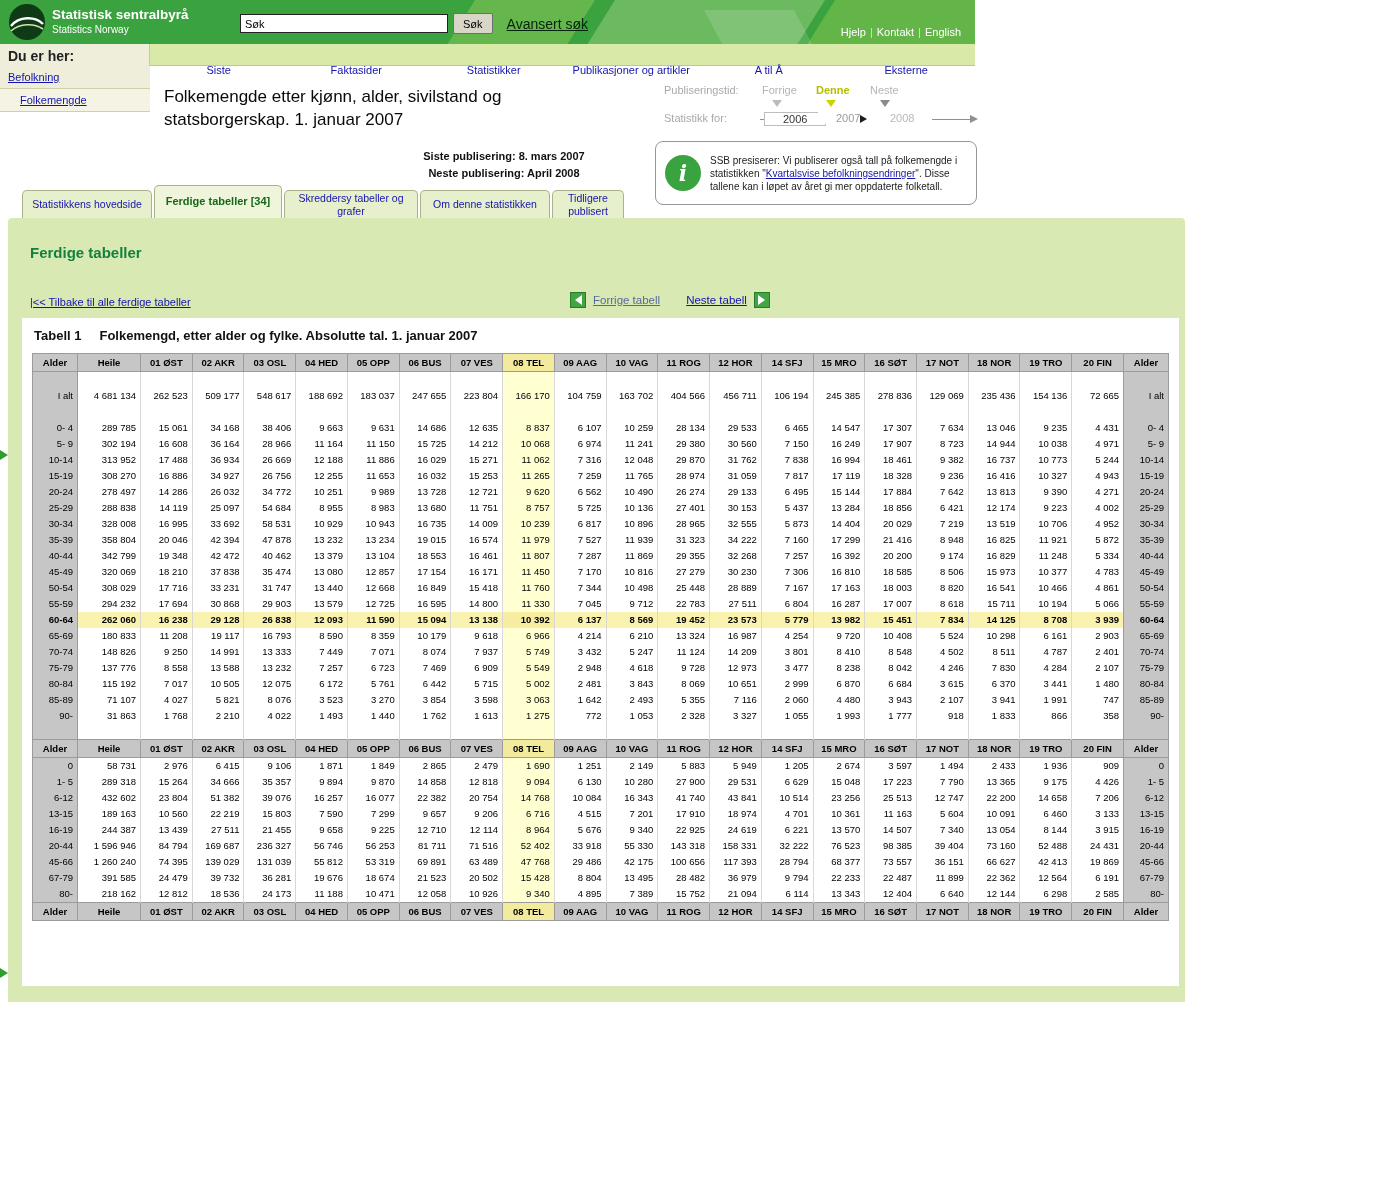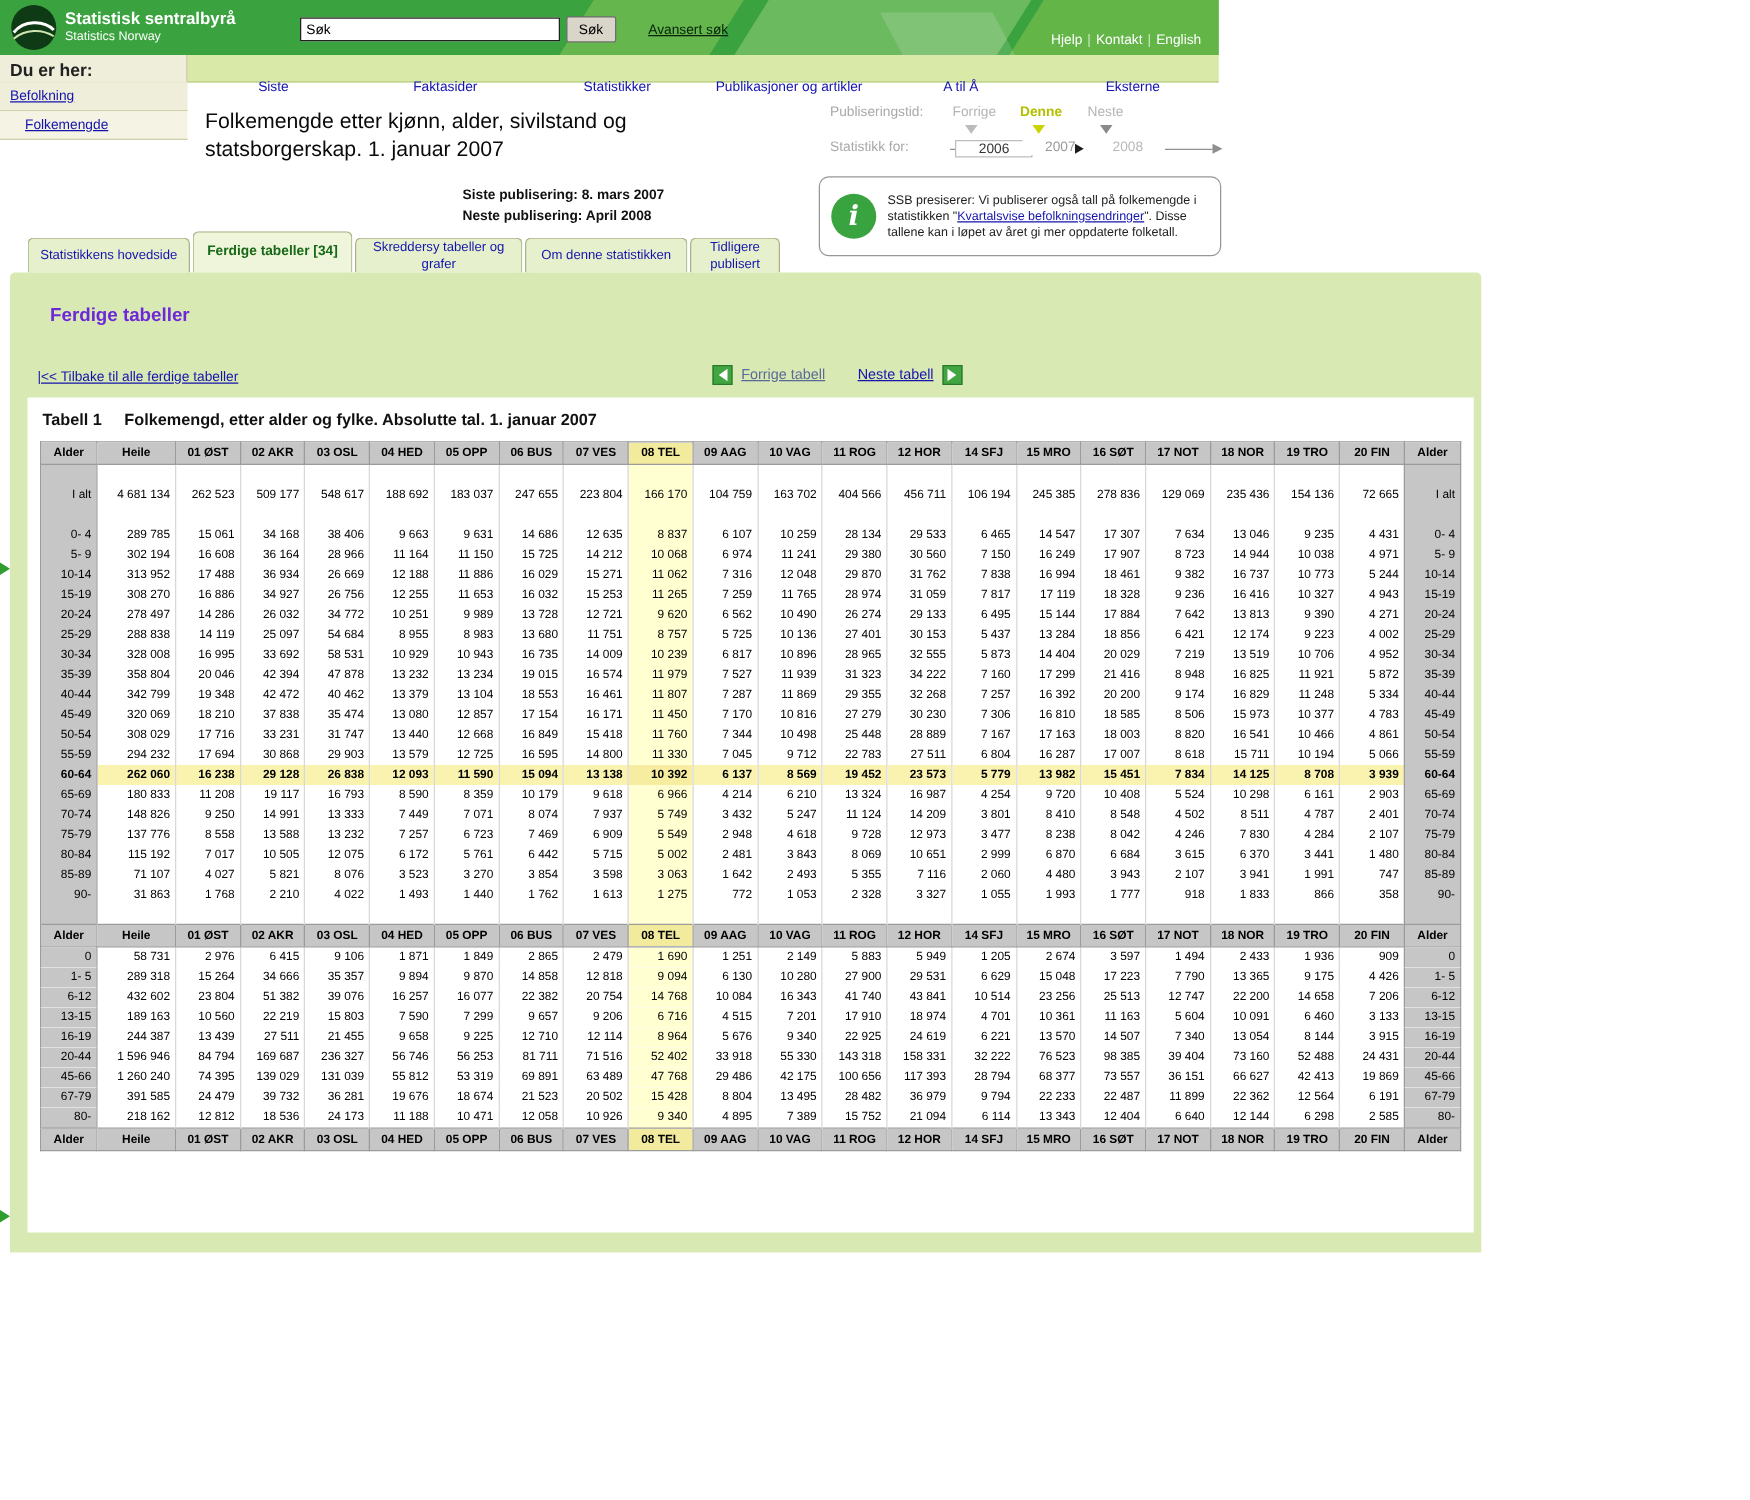--- a/index.html
+++ b/index.html
@@ -15,40 +15,40 @@
   .d2{left:600px;width:210px;background:rgba(225,242,175,.30)}
   .d3{left:820px;width:190px;background:rgba(150,205,85,.45)}
   .d4{left:720px;top:10px;height:60px;width:90px;background:rgba(255,255,255,.14);transform:skewX(28deg)}
   .logo{position:absolute;left:8px;top:3px}
   .brand{position:absolute;left:52px;top:7px;color:#fff;line-height:1.25}
   .brand .t1{font-size:13.5px;font-weight:bold}
   .brand .t2{font-size:10px}
   .search-wrap{position:absolute;left:240px;top:13px;display:flex;align-items:center}
   .search-input{width:208px;height:19px;border:1px solid #222;background:#fff;font-size:11px;padding:1px 4px;font-family:inherit}
   .search-btn{height:21px;margin-left:5px;font-size:11px;background:#d9d5c9;border:1px solid #6e6e6e;padding:0 9px;font-family:inherit;border-radius:2px}
-  .adv-link{margin-left:26px;color:#05230a;text-decoration:underline;font-size:11px}
+  .adv-link{margin-left:14px;color:#05230a;text-decoration:underline;font-size:14px}
   .top-links{position:absolute;right:10px;top:26px;color:#fff;font-size:11px}
   .top-links a{color:#fff;text-decoration:none;margin:0 4px}
   .top-links .sep{color:#cfe8c0}
 
   
   .navbar{position:absolute;left:0;top:44px;width:975px;height:22px;background:#d8e9a8;border-bottom:1px solid #b8cd84}
   .crumb{position:absolute;left:0;top:0;width:150px;height:22px;background:#efeeda;border-right:1px solid #c9c9a0;font-weight:bold;font-size:14px;padding:4px 0 0 8px;color:#222}
   .nav-items{position:absolute;left:150px;right:0;top:0;height:22px;display:flex}
   .nav-item{flex:1;text-align:center;padding-top:20px;color:#1414ad;font-size:11px;text-decoration:none}
 
   
   .sidebar{position:absolute;left:0;top:66px;width:150px}
   .side-item{background:#efeeda;border-bottom:1px solid #cfcfa8;padding:5px 8px;font-size:11px}
   .side-item.lvl1{padding-left:20px;background:#f5f4e4}
   .side-item a{color:#1414ad;text-decoration:underline}
 
   
   .page-title{position:absolute;left:164px;top:86px;width:440px;font-size:17px;line-height:1.35;color:#0a0a0a}
-  .pub-info{position:absolute;left:370px;top:148px;width:268px;text-align:left;font-size:11px;font-weight:bold;line-height:1.5;color:#111}
+  .pub-info{position:absolute;left:370px;top:148px;width:268px;text-align:center;font-size:11px;font-weight:bold;line-height:1.5;color:#111}
 
   
   .timeline{position:absolute;left:664px;top:84px;width:314px;font-size:11px}
   .tl-row{position:relative;height:14px}
   .tl-label{position:absolute;left:0;top:0;color:#a9a9a9}
   .tl-opt{position:absolute;top:0;color:#b5b5b5}
   .tl-opt.current{color:#b3c000;font-weight:bold}
   .tl-tris{position:relative;height:12px}
   .tri{position:absolute;top:2px;width:0;height:0;border-left:5px solid transparent;border-right:5px solid transparent;border-top:7px solid #bbb}
   .tl-row2{position:relative;height:16px;margin-top:2px}
@@ -65,21 +65,21 @@
   .notice-text a{color:#1414ad;text-decoration:underline}
 
   
   .tabs{position:absolute;left:22px;top:185px;height:33px;display:flex;align-items:flex-end;gap:2px}
   .tab{height:28px;background:#e7f0cd;border:1px solid #a9b289;border-bottom:none;border-radius:5px 5px 0 0;color:#1414ad;font-size:10.5px;text-align:center;display:flex;align-items:center;justify-content:center;padding:2px 6px;line-height:1.2}
   .tab:nth-child(1){width:130px}.tab:nth-child(2){width:128px}.tab:nth-child(3){width:134px}.tab:nth-child(4){width:130px}.tab:nth-child(5){width:72px}
   .tab.active{height:33px;background:#eef5da;color:#176817;font-weight:bold;font-size:11px}
 
   
   .panel{position:absolute;left:8px;top:218px;width:1177px;height:784px;background:#d9e9b4;border-radius:4px 4px 0 0}
-  .panel-heading{position:absolute;left:32px;top:26px;font-size:15px;font-weight:bold;color:#6d28d9}
+  .panel-heading{position:absolute;left:22px;top:26px;font-size:15px;font-weight:bold;color:#15803d}
   .use-stats{position:absolute;left:836px;top:12px}
   .use-title{font-weight:bold;font-size:12px;color:#222;margin-bottom:8px}
   .tool{display:flex;align-items:center;gap:6px;margin-bottom:7px}
   .tool a{color:#1414ad;text-decoration:underline;font-size:10.5px}
   .ti{width:14px;height:14px;display:inline-block;flex:0 0 14px;position:relative}
   .ti.printer-icon::before{content:"";position:absolute;left:0;top:5px;width:14px;height:6px;background:#8a8a8a;border-radius:1px}
   .ti.printer-icon::after{content:"";position:absolute;left:3px;top:1px;width:8px;height:5px;background:#fff;border:1px solid #8a8a8a}
   .ti.excel-icon{background:#1c7a2e;border-radius:2px}
   .ti.excel-icon::before{content:"X";color:#fff;font-size:10px;font-weight:bold;position:absolute;left:3.5px;top:0px}
   .ti.standard-icon{border:1px solid #8a8a8a;background:#fff}

